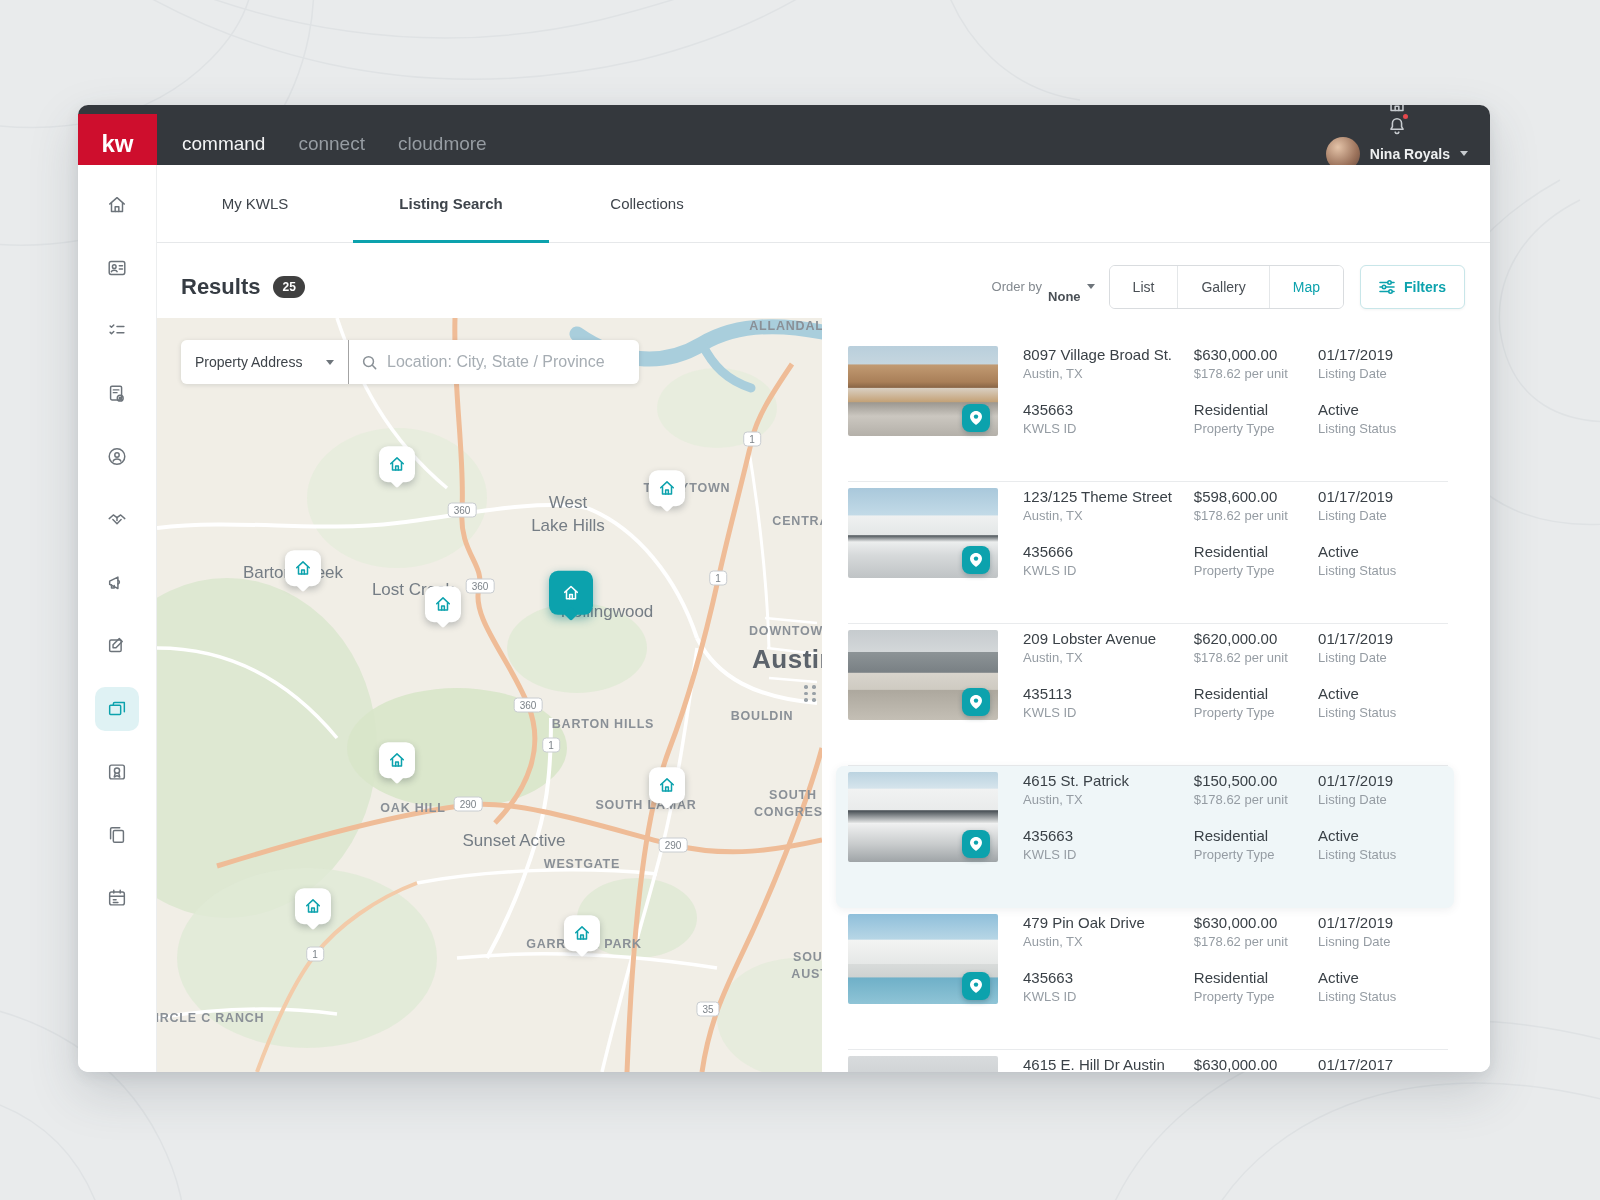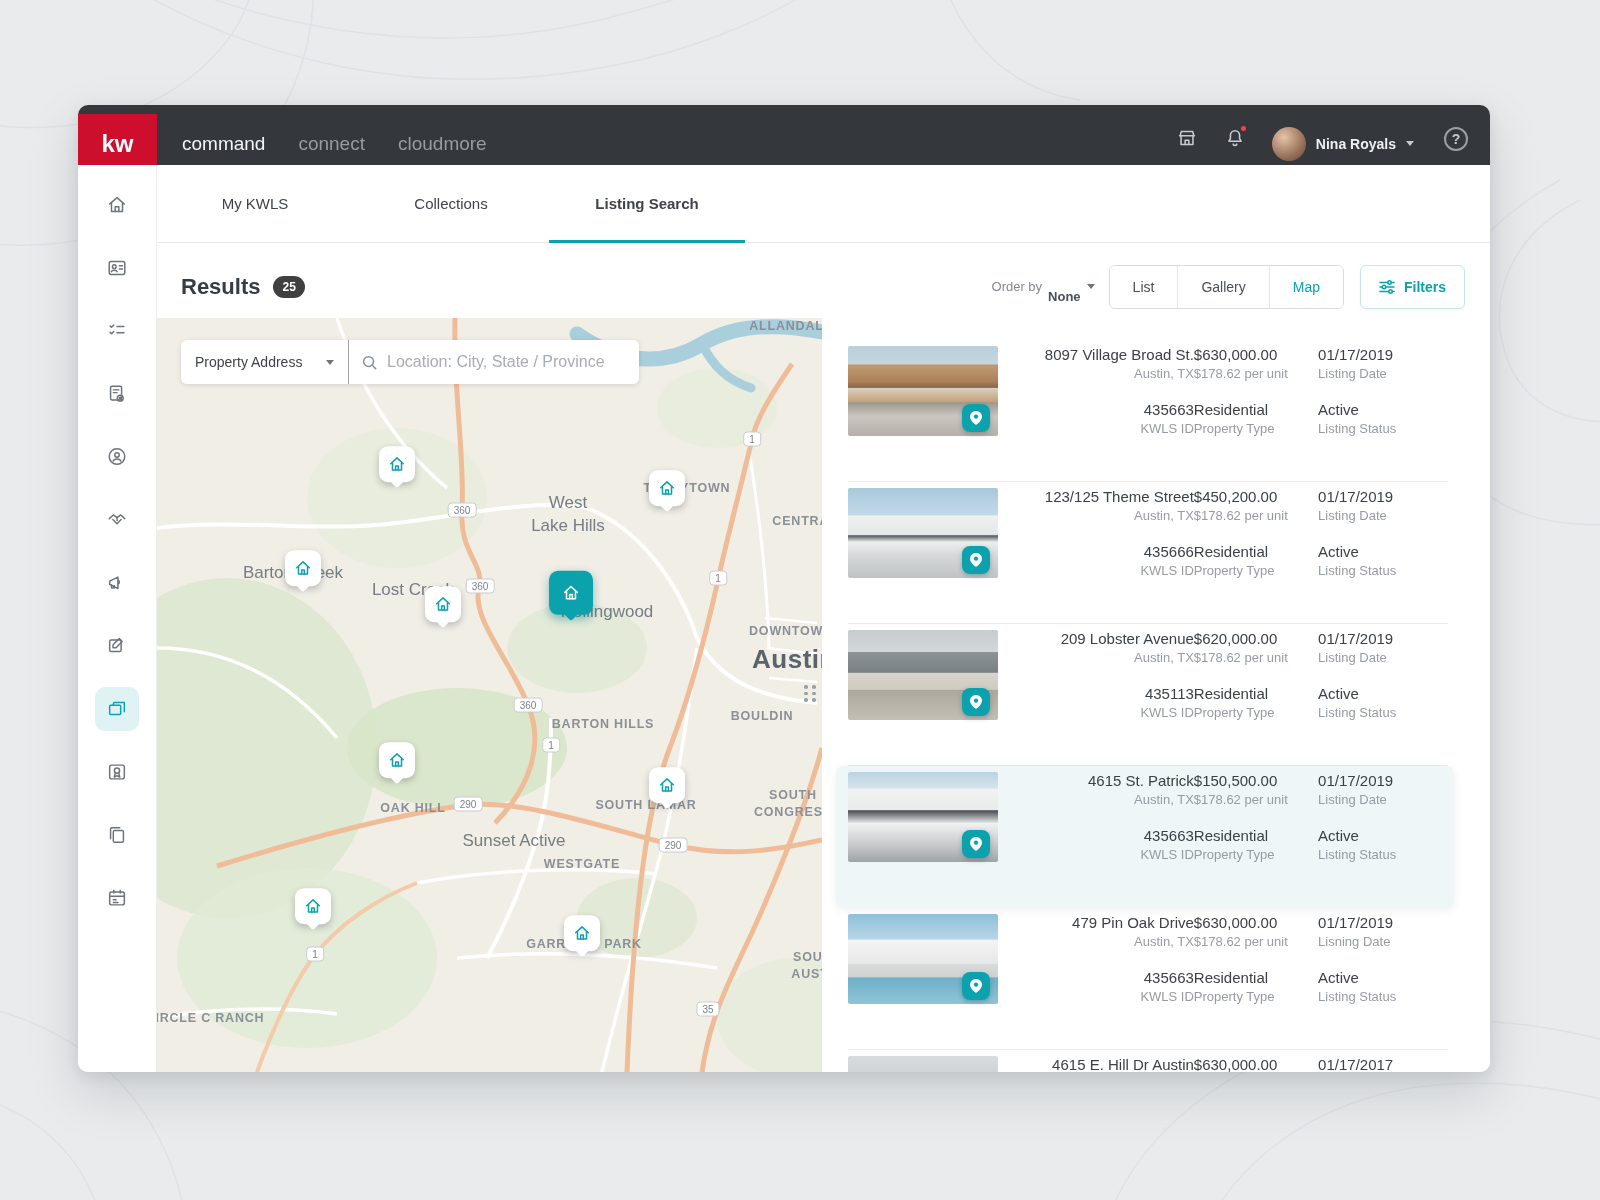--- a/index.html
+++ b/index.html
@@ -20,21 +20,21 @@
     box-shadow:0 20px 50px rgba(55,65,75,.18), 0 4px 14px rgba(55,65,75,.10);
   }
 
   
   .header { height:77px; background:#34383D; display:flex; align-items:center; }
   .logo { width:79px; height:60px; background:#CE0E2D; color:#fff; font-size:24px; font-weight:700;
     display:flex; align-items:center; justify-content:center; flex:none; }
   .nav { display:flex; gap:33px; margin-left:25px; font-size:19px; }
   .nav-item { color:#969CA2; cursor:pointer; }
   .nav-item.active { color:#F3F4F5; }
-  .header-right { margin-left:auto; display:flex; align-items:flex-start; gap:26px; margin-right:22px; }
+  .header-right { margin-left:auto; display:flex; align-items:center; margin-right:22px;flex-direction:column; }
   .h-icon { color:#C7CBCF; display:flex; align-items:center; cursor:pointer; }
   .bell-wrap { position:relative; }
   .bell-dot { position:absolute; top:-3px; right:-2px; width:9px; height:9px; border-radius:50%;
     background:#E5484D; border:2px solid #34383D; }
   .user { display:flex; align-items:center; gap:10px; cursor:pointer; }
   .avatar { width:34px; height:34px; border-radius:50%;
     background:radial-gradient(circle at 35% 30%, #E4C3A8, #9A715A 60%, #5F443A 100%); }
   .user-name { color:#EEF0F1; font-size:14px; font-weight:600; }
   .caret { width:0; height:0; border-left:4px solid transparent; border-right:4px solid transparent;
     border-top:5px solid currentColor; display:inline-block; }
@@ -122,21 +122,21 @@
   .photo-1 { background:linear-gradient(180deg,#B9CFDC 0%,#C5D6DF 20%,#C19A72 21%,#A97F58 40%,#8A6647 46%,#D9CFC2 47%,#C4A277 62%,#9C9891 63%,#CBC7C0 78%,#B4B0A9 100%); }
   .photo-2 { background:linear-gradient(180deg,#A9C8DB 0%,#C2DAE7 30%,#EFF1F1 31%,#E4E7E7 52%,#51585D 53%,#ECEEEE 60%,#D6D9DA 75%,#BFC3C5 100%); }
   .photo-3 { background:linear-gradient(180deg,#C6CBCE 0%,#D3D7D9 24%,#8C9396 25%,#798084 47%,#D8D4CC 48%,#CFCBC2 66%,#ADA89E 67%,#C4BFB5 100%); }
   .photo-4 { background:linear-gradient(180deg,#BBD3E0 0%,#D5E4EC 18%,#F1F2F2 19%,#E9EBEB 42%,#474E54 43%,#DDDFDF 56%,#F0F1F1 57%,#C9CCCD 80%,#9FA4A7 100%); }
   .photo-5 { background:linear-gradient(180deg,#8FBFDA 0%,#B7D6E6 28%,#F3F4F3 29%,#E6E8E7 55%,#D8DBDA 56%,#CED2D1 70%,#6FB0C8 71%,#8FC4D6 100%); }
   .photo-6 { background:linear-gradient(180deg,#D8DBDD 0%,#C8CCCE 40%,#969DA1 41%,#AEB4B7 100%); }
   .pin-badge { position:absolute; right:8px; bottom:4px; width:28px; height:28px; border-radius:8px;
     background:#0CA2AD; display:flex; align-items:center; justify-content:center;
     box-shadow:0 2px 5px rgba(20,60,70,.3); cursor:pointer; }
   .col { display:flex; flex-direction:column; }
-  .col-address { margin-left:25px; width:176px;text-align:right; }
+  .col-address { margin-left:25px; width:176px; }
   .col-price { width:128px; }
   .col-date { width:140px; }
   .pair { margin-bottom:16px; }
   .line-primary { font-size:15px; color:#3A4147; line-height:21px; }
   .line-secondary { font-size:13px; color:#959CA3; line-height:18px; }
 </style>
 </head>
 <body>
 
 <svg class="bg-contours" width="1600" height="1200" viewBox="0 0 1600 1200" fill="none">
@@ -274,22 +274,22 @@
           <path d="M8.5 3.5v3M15.5 3.5v3"></path>
           <path d="M8 14h3M8 17h5"></path>
         </svg>
       </div>
     </div>
 
   <div class="content">
 
     <div class="tabbar">
       <div class="tab">My KWLS</div>
+      <div class="tab active">Listing Search</div>
       <div class="tab">Collections</div>
-      <div class="tab active">Listing Search</div>
     </div>
 
     <div class="resultsbar">
       <span class="results-title">Results</span>
       <span class="count-badge">25</span>
       <span class="orderby">
         <span>Order by</span>
         <span class="orderby-value">None</span>
         <span class="caret"></span>
       </span>
@@ -531,21 +531,21 @@
         <div class="line-primary">123/125 Theme Street</div>
         <div class="line-secondary">Austin, TX</div>
       </div>
       <div class="pair">
         <div class="line-primary">435666</div>
         <div class="line-secondary">KWLS ID</div>
       </div>
     </div>
     <div class="col col-price">
       <div class="pair">
-        <div class="line-primary">$450,200.00</div>
+        <div class="line-primary">$598,600.00</div>
         <div class="line-secondary">$178.62 per unit</div>
       </div>
       <div class="pair">
         <div class="line-primary">Residential</div>
         <div class="line-secondary">Property Type</div>
       </div>
     </div>
     <div class="col col-date">
       <div class="pair">
         <div class="line-primary">01/17/2019</div>

